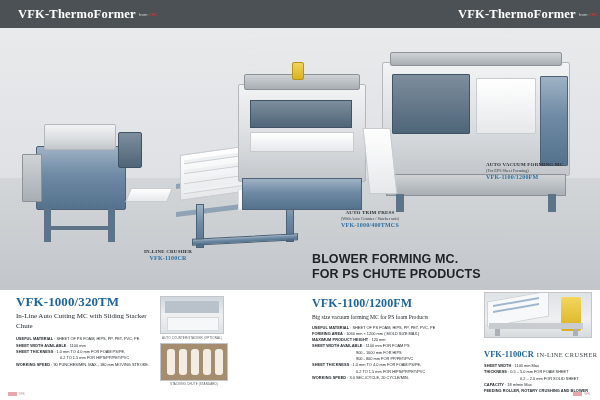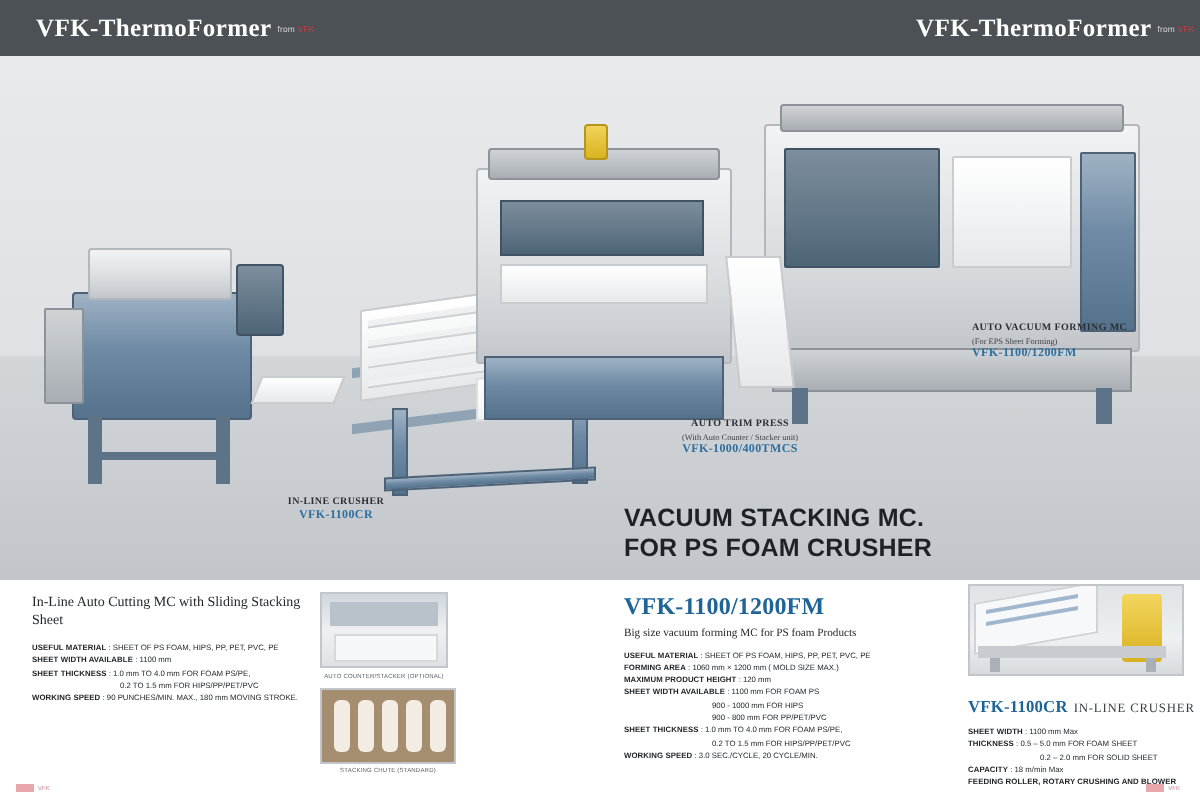--- a/index.html
+++ b/index.html
@@ -213,21 +213,22 @@
       <div class="l3">VFK-1100/1200FM</div>
     </div>
   </div>
 
   <div class="vdivide" style="left:304px;"></div>
   <div class="vdivide" style="left:476px;"></div>
 
   <div class="lower">
 
     <div class="colA">
-      <div class="subhead">In-Line Auto Cutting MC with Sliding Stacking Sheet</div>
+      <div class="model-big">VFK-1000/320TM</div>
+      <div class="subhead">In-Line Auto Cutting MC with Sliding Stacker Chute</div>
 
       <div class="spec">
         <div class="spec-row">
           <b>USEFUL MATERIAL</b>
           <span class="v">: SHEET OF PS FOAM, HIPS, PP, PET, PVC, PE</span>
         </div>
         <div class="spec-row">
           <b>SHEET WIDTH AVAILABLE</b>
           <span class="v">: 1100 mm</span>
         </div>
@@ -261,22 +262,22 @@
           <div style="position:absolute;left:18px;top:5px;width:8px;height:26px;background:#f2ece2;border-radius:3px;"></div>
           <div style="position:absolute;left:30px;top:5px;width:8px;height:26px;background:#f2ece2;border-radius:3px;"></div>
           <div style="position:absolute;left:42px;top:5px;width:8px;height:26px;background:#f2ece2;border-radius:3px;"></div>
           <div style="position:absolute;left:54px;top:5px;width:8px;height:26px;background:#f2ece2;border-radius:3px;"></div>
         </div>
         <div class="pcap">STACKING CHUTE (STANDARD)</div>
       </div>
     </div>
 
     <div class="colB">
-      <div class="ct-title">VACUUM STACKING MC.</div>
-      <div class="ct-title">FOR PS FOAM CRUSHER</div>
+      <div class="ct-title">BLOWER FORMING MC.</div>
+      <div class="ct-title">FOR PS CHUTE PRODUCTS</div>
 
       <div style="margin-top:14px;">
         <div class="model-mid">VFK-1100/1200FM</div>
         <div class="subhead-1l">Big size vacuum forming MC for PS foam Products</div>
       </div>
 
       <div class="spec">
         <div class="spec-row">
           <b>USEFUL MATERIAL</b>
           <span class="v">: SHEET OF PS FOAM, HIPS, PP, PET, PVC, PE</span>

